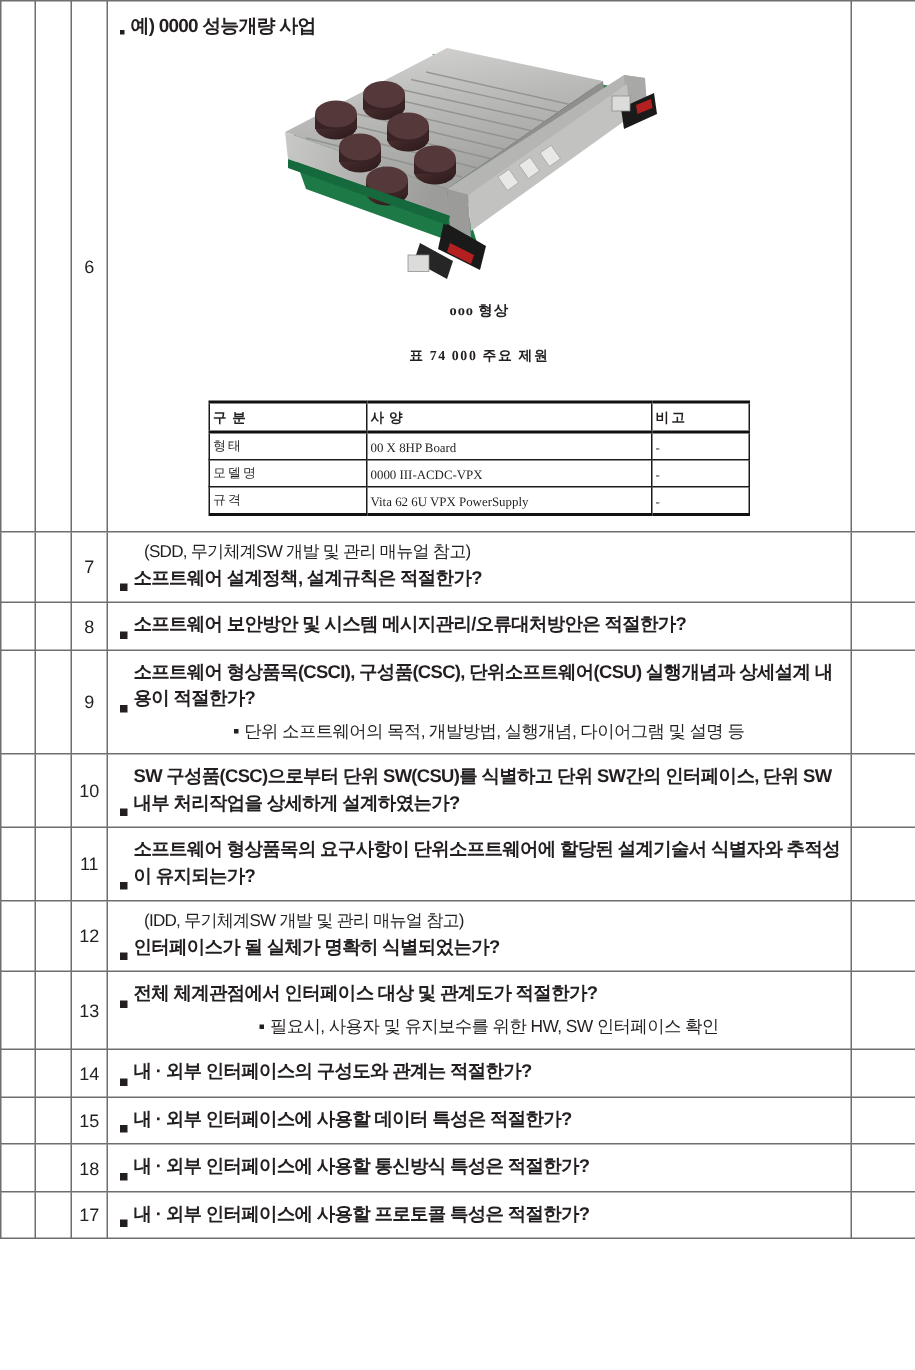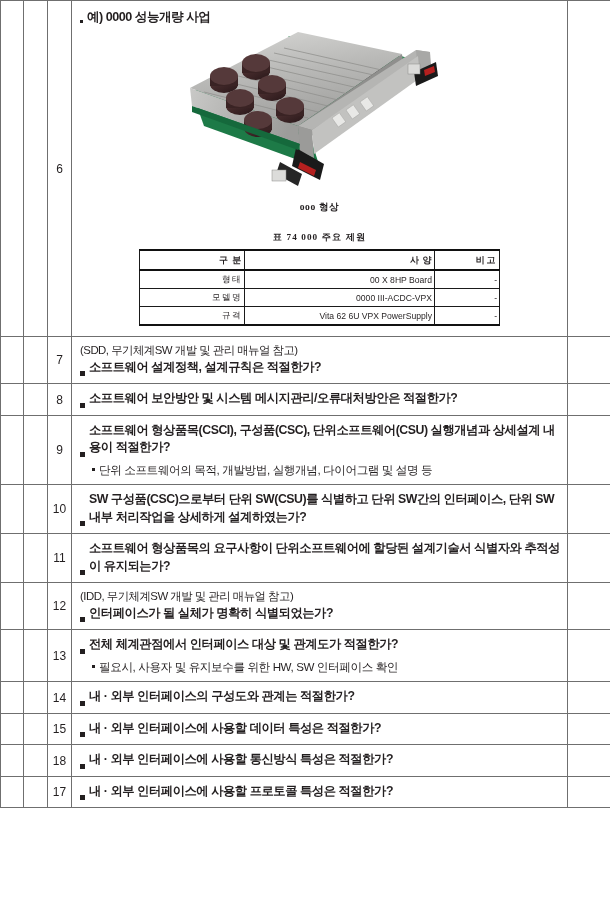--- a/index.html
+++ b/index.html
@@ -68,31 +68,33 @@
     margin: 5px 4px 0 0;
   }
   .q-line .q-txt { display: block; }
 
   .note-line {
     font-size: 11.4px;
     letter-spacing: -0.5px;
     line-height: 1.3;
     color: #231f20;
     margin-bottom: 1px;
+    margin-left: 16px;
   }
 
   .sub-line {
     font-size: 11.6px;
     letter-spacing: -0.4px;
     line-height: 1.35;
     color: #231f20;
     display: flex;
     align-items: flex-start;
     margin-top: 5px;
     padding-left: 12px;
+    justify-content: center;
   }
   .sub-line .dot {
     flex: 0 0 auto;
     display: inline-block;
     width: 3px;
     height: 3px;
     background: #231f20;
     margin: 6px 4px 0 0;
   }
 
@@ -136,38 +138,38 @@
     margin-top: 9px;
     font-family: "Liberation Serif", serif;
   }
   .tbl-caption {
     text-align: center;
     font-size: 9.2px;
     font-weight: bold;
     letter-spacing: 1.1px;
     color: #231f20;
     margin-top: 17px;
-    margin-bottom: 5px;
+    margin-bottom: 23px;
     font-family: "Liberation Serif", serif;
   }
 
   
   table.spec {
     width: 345px;
     margin: 0 auto;
     border-collapse: collapse;
     table-layout: fixed;
   }
   table.spec td, table.spec th {
     border: 1px solid #1a1a1a;
     height: 17px;
     font-size: 8.6px;
-    font-family: Liberation Sans, sans-serif;
-    color: #231f20;
-    text-align: right;
+    font-family: Liberation Serif, serif;
+    color: #231f20;
+    text-align: left;
     padding: 0 2px;
     font-weight: normal;
   }
   table.spec thead th {
     border-top: 2px solid #111;
     border-bottom: 2px solid #111;
     font-weight: bold;
     letter-spacing: 1.6px;
     font-size: 9px;
     height: 18px;

